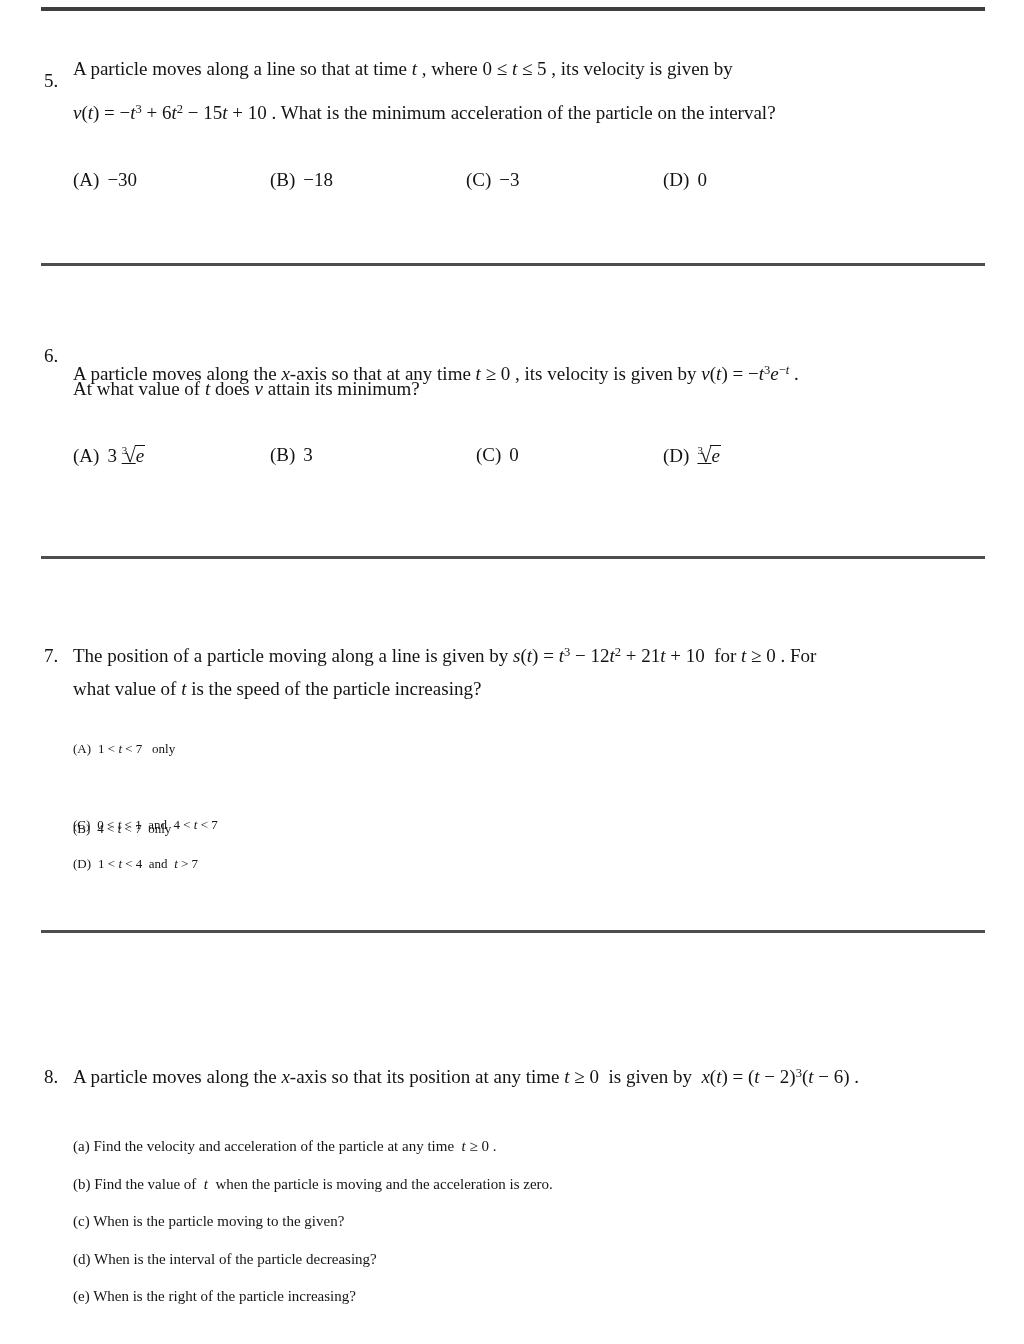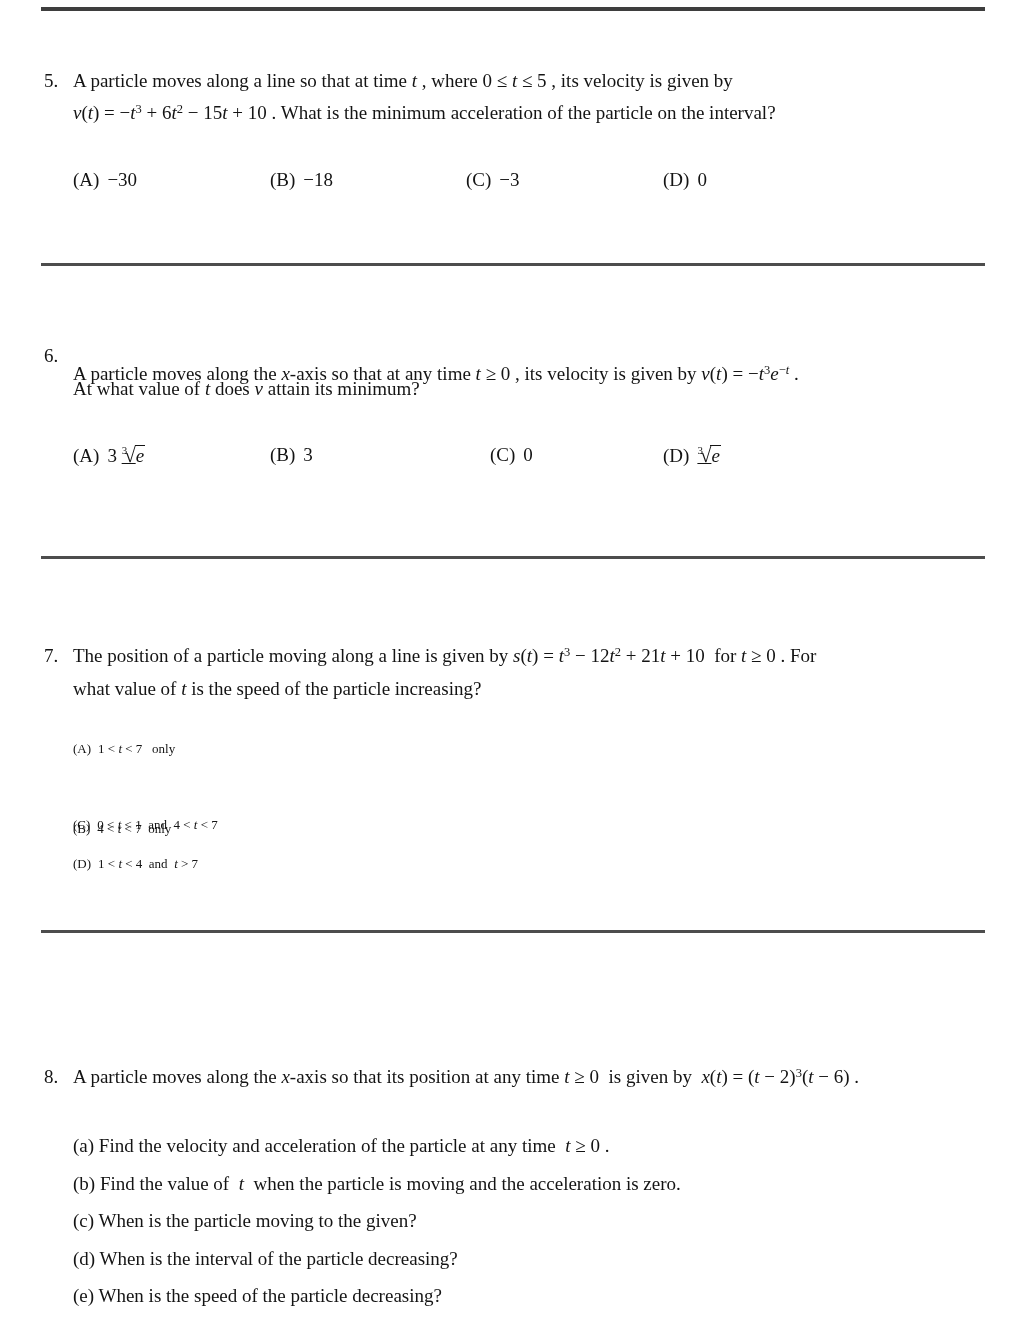--- a/index.html
+++ b/index.html
@@ -31,51 +31,51 @@
   .root .ridx { font-size:11px; vertical-align:8px; margin-right:-3px; line-height:0; }
   .root .rsgn { font-size:21px; }
   .root .rad  { display:inline-block; border-top:1.6px solid #141414; line-height:20px; padding:0 1px; margin-left:-1px; }
 
   .frq-header {
     position:absolute; left:0; width:100%; text-align:center;
     font-family:"Liberation Sans", sans-serif; font-weight:bold; font-size:21px;
     text-decoration:underline; text-underline-offset:3px; color:#171717;
   }
 
-  .part { position:absolute; left:73px; font-size:19px; line-height:26px; white-space:nowrap; }
+  .part { position:absolute; left:73px; font-size:15px; line-height:26px; white-space:nowrap; }
 </style>
 </head>
 <body>
 
 <div class="page">
 
   <div class="rule rule-top"></div>
 
   <section>
     <span class="qnum" style="top:68px">5.</span>
-    <div class="qline" style="top:68px">A particle moves along a line so that at time <i>t</i> , where 0 ≤ <i>t</i> ≤ 5 , its velocity is given by</div>
+    <div class="qline" style="top:56px">A particle moves along a line so that at time <i>t</i> , where 0 ≤ <i>t</i> ≤ 5 , its velocity is given by</div>
     <div class="qline" style="top:100px"><i>v</i>(<i>t</i>) = −<i>t</i><sup>3</sup> + 6<i>t</i><sup>2</sup> − 15<i>t</i> + 10 . What is the minimum acceleration of the particle on the interval?</div>
     <div class="optrow" style="top:167px">
       <span class="opt" style="left:73px"><span class="lbl">(A)</span><span>−30</span></span>
       <span class="opt" style="left:270px"><span class="lbl">(B)</span><span>−18</span></span>
       <span class="opt" style="left:466px"><span class="lbl">(C)</span><span>−3</span></span>
       <span class="opt" style="left:663px"><span class="lbl">(D)</span><span>0</span></span>
     </div>
   </section>
 
   <div class="rule" style="top:263px"></div>
 
   <section>
     <span class="qnum" style="top:343px">6.</span>
     <div class="qline" style="top:361px">A particle moves along the <i>x</i>-axis so that at any time <i>t</i> ≥ 0 , its velocity is given by <i>v</i>(<i>t</i>) = −<i>t</i><sup>3</sup><i>e</i><sup>−<i>t</i></sup> .</div>
     <div class="qline" style="top:376px">At what value of <i>t</i> does <i>v</i> attain its minimum?</div>
     <div class="optrow" style="top:442px">
       <span class="opt" style="left:73px"><span class="lbl">(A)</span><span>3 <span class="root"><sup class="ridx">3</sup><span class="rsgn">√</span><span class="rad"><i>e</i></span></span></span></span>
       <span class="opt" style="left:270px"><span class="lbl">(B)</span><span>3</span></span>
-      <span class="opt" style="left:490px"><span class="lbl">(C)</span><span>0</span></span>
+      <span class="opt" style="left:476px"><span class="lbl">(C)</span><span>0</span></span>
       <span class="opt" style="left:663px"><span class="lbl">(D)</span><span><span class="root"><sup class="ridx">3</sup><span class="rsgn">√</span><span class="rad"><i>e</i></span></span></span></span>
     </div>
   </section>
 
   <div class="rule" style="top:556px"></div>
 
   <section>
     <span class="qnum" style="top:643px">7.</span>
     <div class="qline" style="top:643px">The position of a particle moving along a line is given by <i>s</i>(<i>t</i>) = <i>t</i><sup>3</sup> − 12<i>t</i><sup>2</sup> + 21<i>t</i> + 10 &nbsp;for <i>t</i> ≥ 0 . For</div>
     <div class="qline" style="top:676px">what value of <i>t</i> is the speed of the particle increasing?</div>
@@ -88,16 +88,16 @@
   <div class="rule" style="top:930px"></div>
 
 
   <section>
     <span class="qnum" style="top:1064px">8.</span>
     <div class="qline" style="top:1064px">A particle moves along the <i>x</i>-axis so that its position at any time <i>t</i> ≥ 0 &nbsp;is given by &nbsp;<i>x</i>(<i>t</i>) = (<i>t</i> − 2)<sup>3</sup>(<i>t</i> − 6) .</div>
     <div class="part" style="top:1133px">(a) Find the velocity and acceleration of the particle at any time &nbsp;<i>t</i> ≥ 0 .</div>
     <div class="part" style="top:1171px">(b) Find the value of &nbsp;<i>t</i> &nbsp;when the particle is moving and the acceleration is zero.</div>
     <div class="part" style="top:1208px">(c) When is the particle moving to the given?</div>
     <div class="part" style="top:1246px">(d) When is the interval of the particle decreasing?</div>
-    <div class="part" style="top:1283px">(e) When is the speed of the particle decreasing?</div>
+    <div class="part" style="top:1283px">(e) When is the right of the particle increasing?</div>
   </section>
 
 </div>
 
 </body></html>

